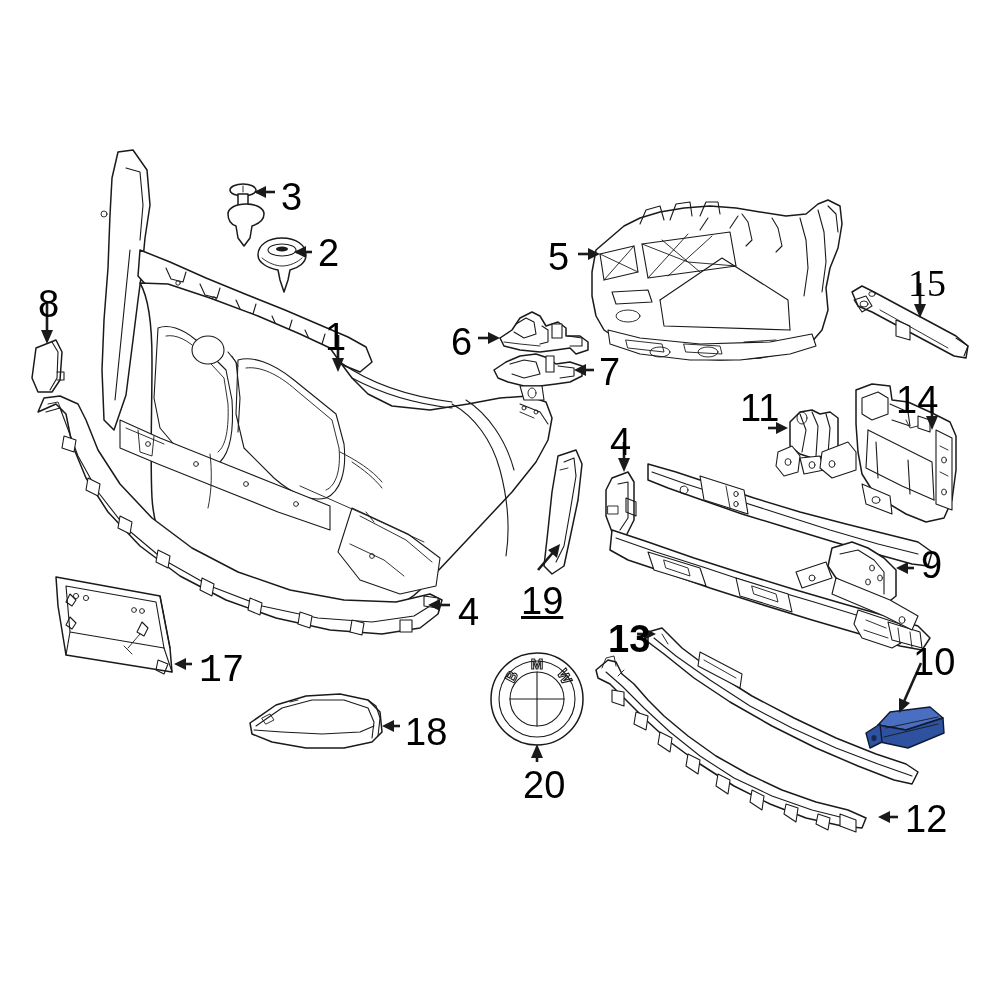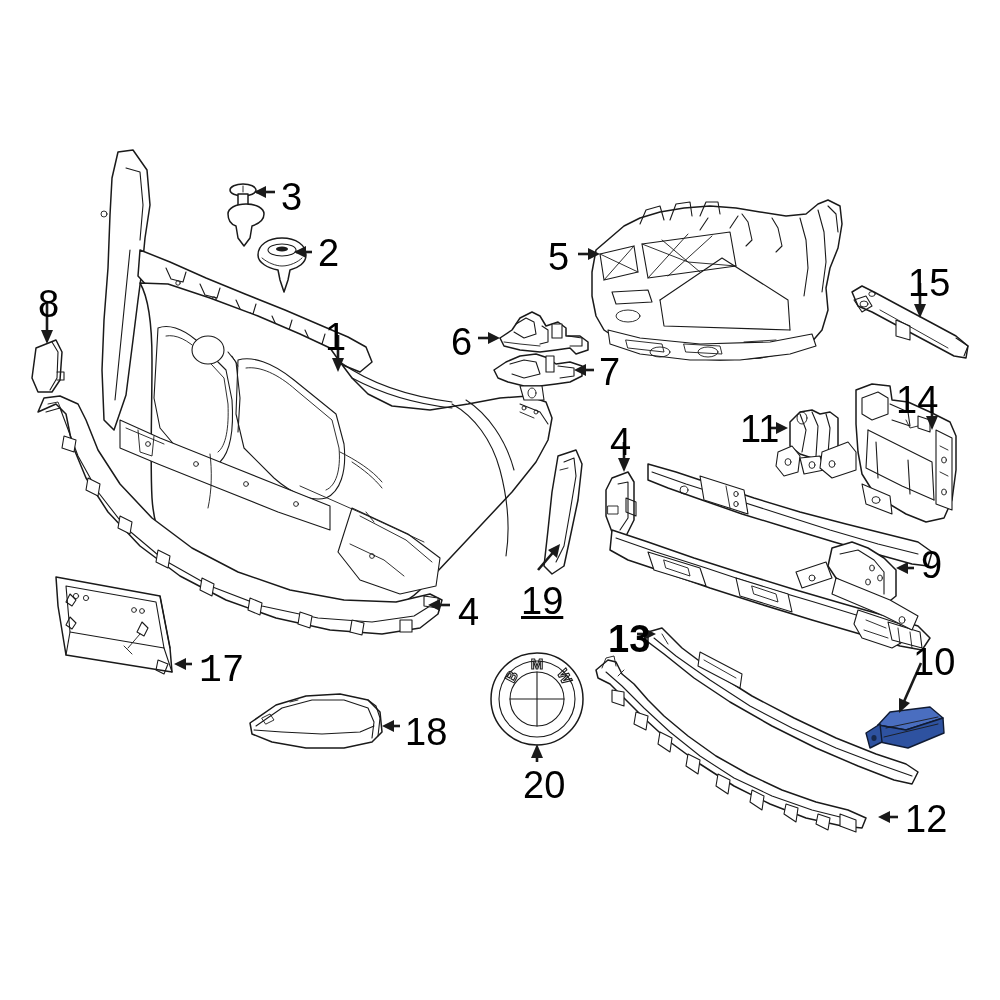--- a/index.html
+++ b/index.html
@@ -471,25 +471,25 @@
       <div class="callout-num" style="left: 325px; top: 318px;">1</div>
       <div class="callout-num" style="left: 318px; top: 234px;">2</div>
       <div class="callout-num" style="left: 281px; top: 178px;">3</div>
       <div class="callout-num" style="left: 458px; top: 593px;">4</div>
       <div class="callout-num" style="left: 548px; top: 238px;">5</div>
       <div class="callout-num" style="left: 451px; top: 323px;">6</div>
       <div class="callout-num" style="left: 599px; top: 353px;">7</div>
       <div class="callout-num" style="left: 38px; top: 285px;">8</div>
       <div class="callout-num" style="left: 921px; top: 546px;">9</div>
       <div class="callout-num" style="left: 913px; top: 643px;">10</div>
-      <div class="callout-num" style="left: 740px; top: 410px;">11</div>
+      <div class="callout-num" style="left: 740px; top: 389px;">11</div>
       <div class="callout-num" style="left: 610px; top: 423px;">4</div>
       <div class="callout-num" style="left: 608px; top: 620px; font-weight: bold;">13</div>
       <div class="callout-num" style="left: 896px; top: 381px;">14</div>
-      <div class="callout-num" style="left: 908px; top: 264px;">15</div>
+      <div class="callout-num" style="left: 908px; top: 264px; font-family: Liberation Serif, serif;">15</div>
       <div class="callout-num" style="left: 905px; top: 800px;">12</div>
       <div class="callout-num" style="left: 199px; top: 652px; font-family: Liberation Mono, monospace;">17</div>
       <div class="callout-num" style="left: 405px; top: 713px;">18</div>
       <div class="callout-num" style="left: 521px; top: 582px; text-decoration: underline;">19</div>
       <div class="callout-num" style="left: 523px; top: 766px;">20</div>
     </div>
 
 </div>
 
 </body></html>

